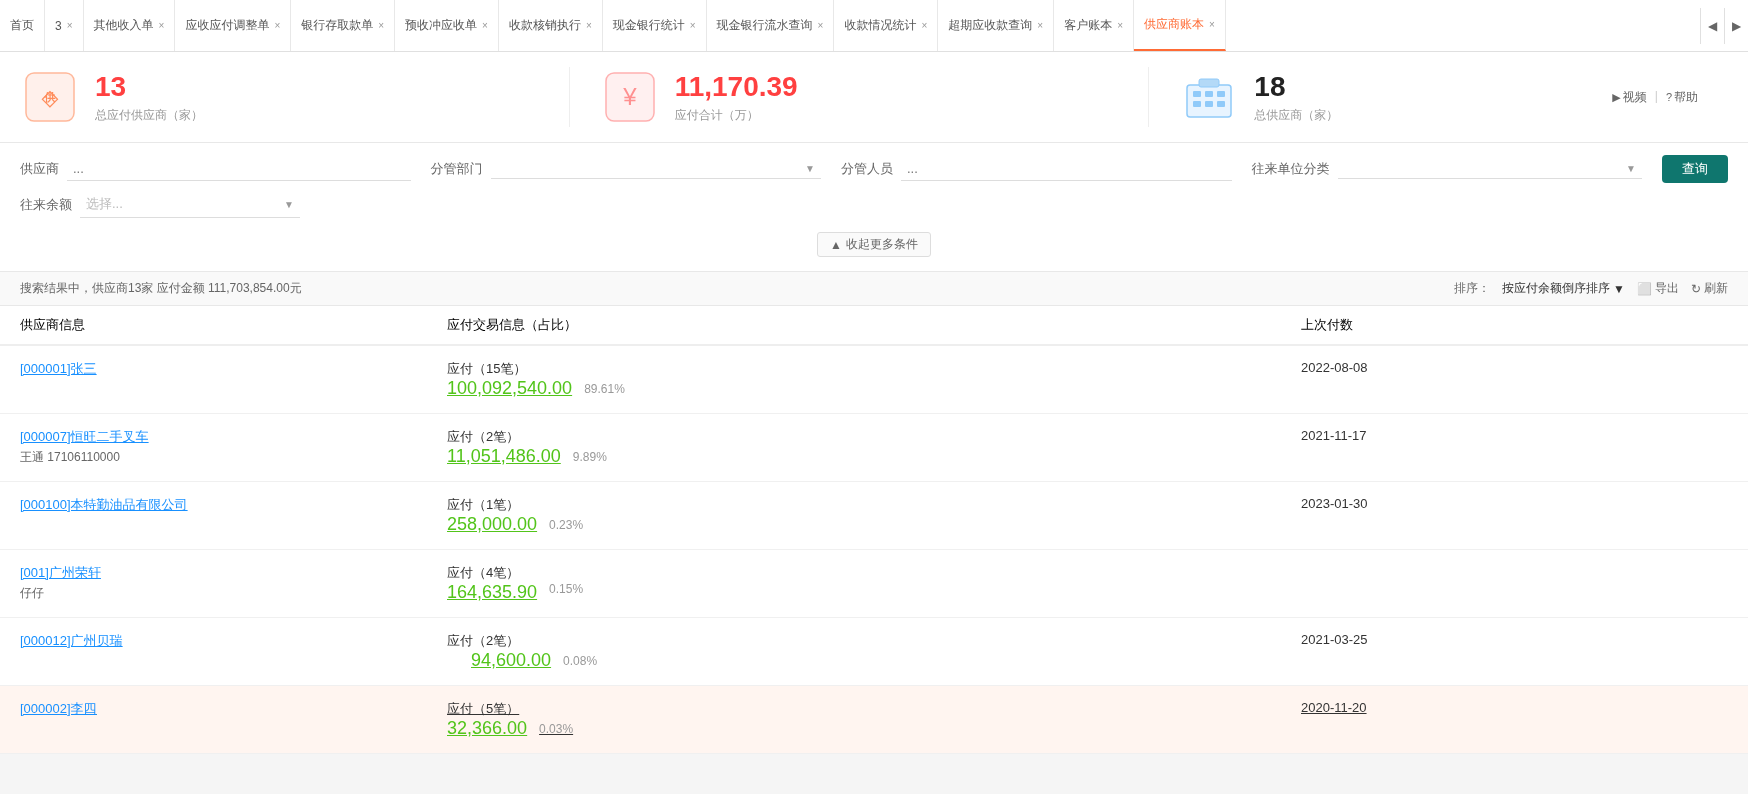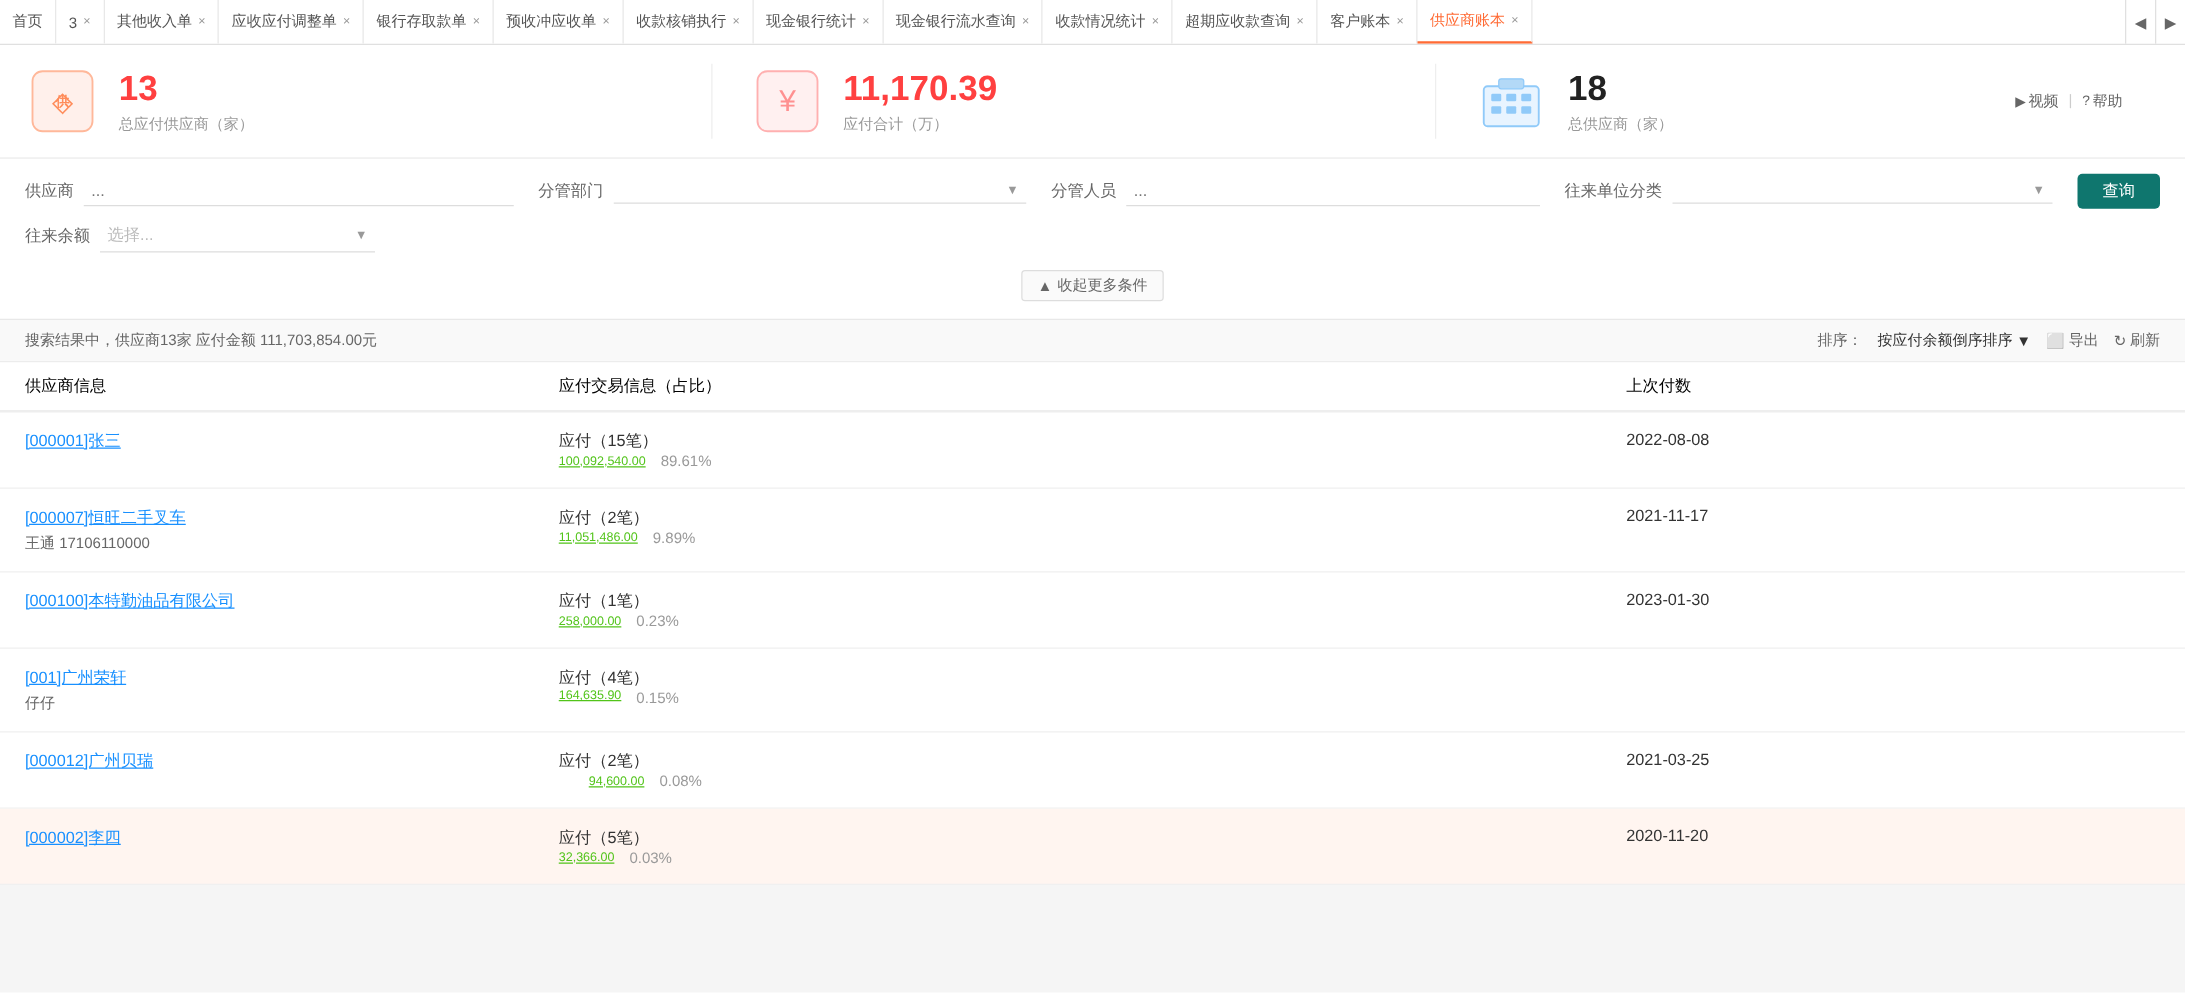--- a/index.html
+++ b/index.html
@@ -4,21 +4,21 @@
   <style>
     * { box-sizing: border-box; margin: 0; padding: 0; }
     body { font-family: 'Microsoft YaHei', Arial, sans-serif; font-size: 13px; background: #f5f5f5; color: #333; overflow-x: hidden; }
 
     
     .top-nav {
       display: flex;
       align-items: center;
       background: #fff;
       border-bottom: 1px solid #e0e0e0;
-      height: 36px;
+      height: 52px;
       overflow: hidden;
     }
     .nav-item {
       display: flex;
       align-items: center;
       padding: 0 10px;
       height: 100%;
       white-space: nowrap;
       cursor: pointer;
       border-right: 1px solid #e8e8e8;
@@ -200,30 +200,30 @@
       font-weight: 500;
       background: #fff;
     }
     .table-row {
       display: grid;
       grid-template-columns: 1fr 2fr 1fr;
       padding: 14px 20px;
       border-bottom: 1px solid #f0f0f0;
       align-items: start;
     }
-    .table-row.highlighted { background: #fff5f0; }
+    .table-row.highlighted { background: #fff5f0; text-decoration: underline; }
     .supplier-link {
       color: #1890ff;
       text-decoration: underline;
       cursor: pointer;
       font-size: 13px;
     }
     .supplier-sub { color: #666; font-size: 12px; margin-top: 3px; }
     .payable-count { color: #333; font-size: 13px; }
-    .payable-amount { color: #52c41a; font-size: 10px; font-weight: 500; text-decoration: underline; cursor: pointer; }
+    .payable-amount { color: #52c41a; font-size: 18px; font-weight: 500; text-decoration: underline; cursor: pointer; }
     .payable-pct { color: #999; font-size: 12px; margin-left: 8px; }
     .last-pay-date { color: #333; font-size: 13px; }
 
     
     ::-webkit-scrollbar { width: 6px; height: 6px; }
     ::-webkit-scrollbar-track { background: #f1f1f1; }
     ::-webkit-scrollbar-thumb { background: #ccc; border-radius: 3px; }
   </style>
 </head>
 <body>

